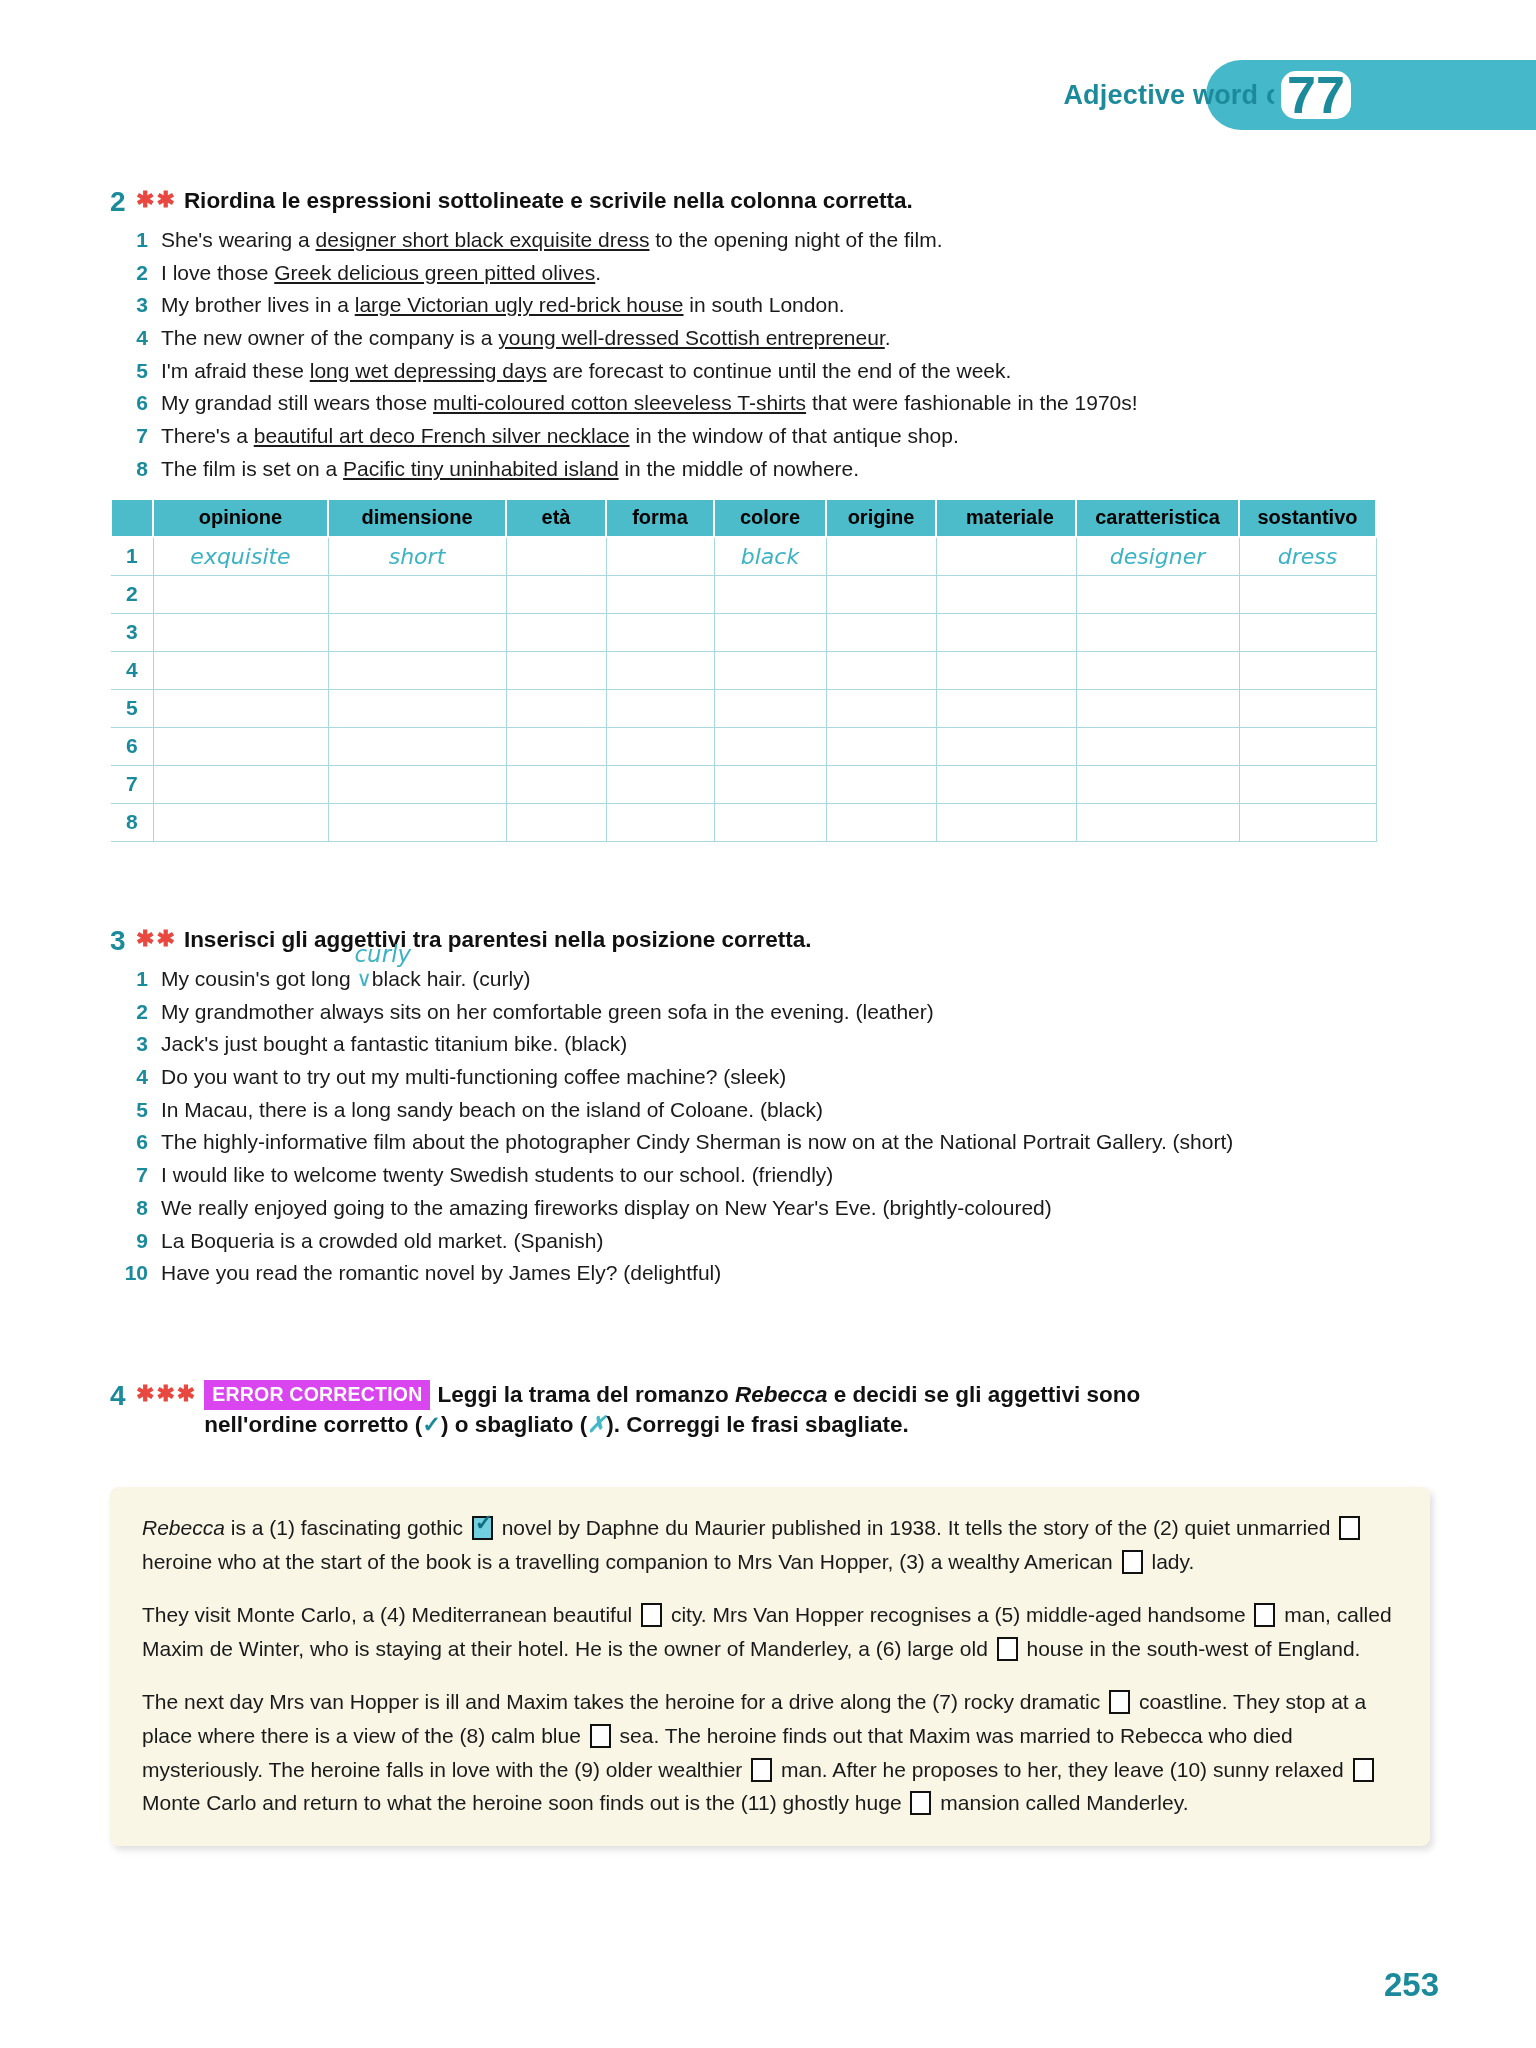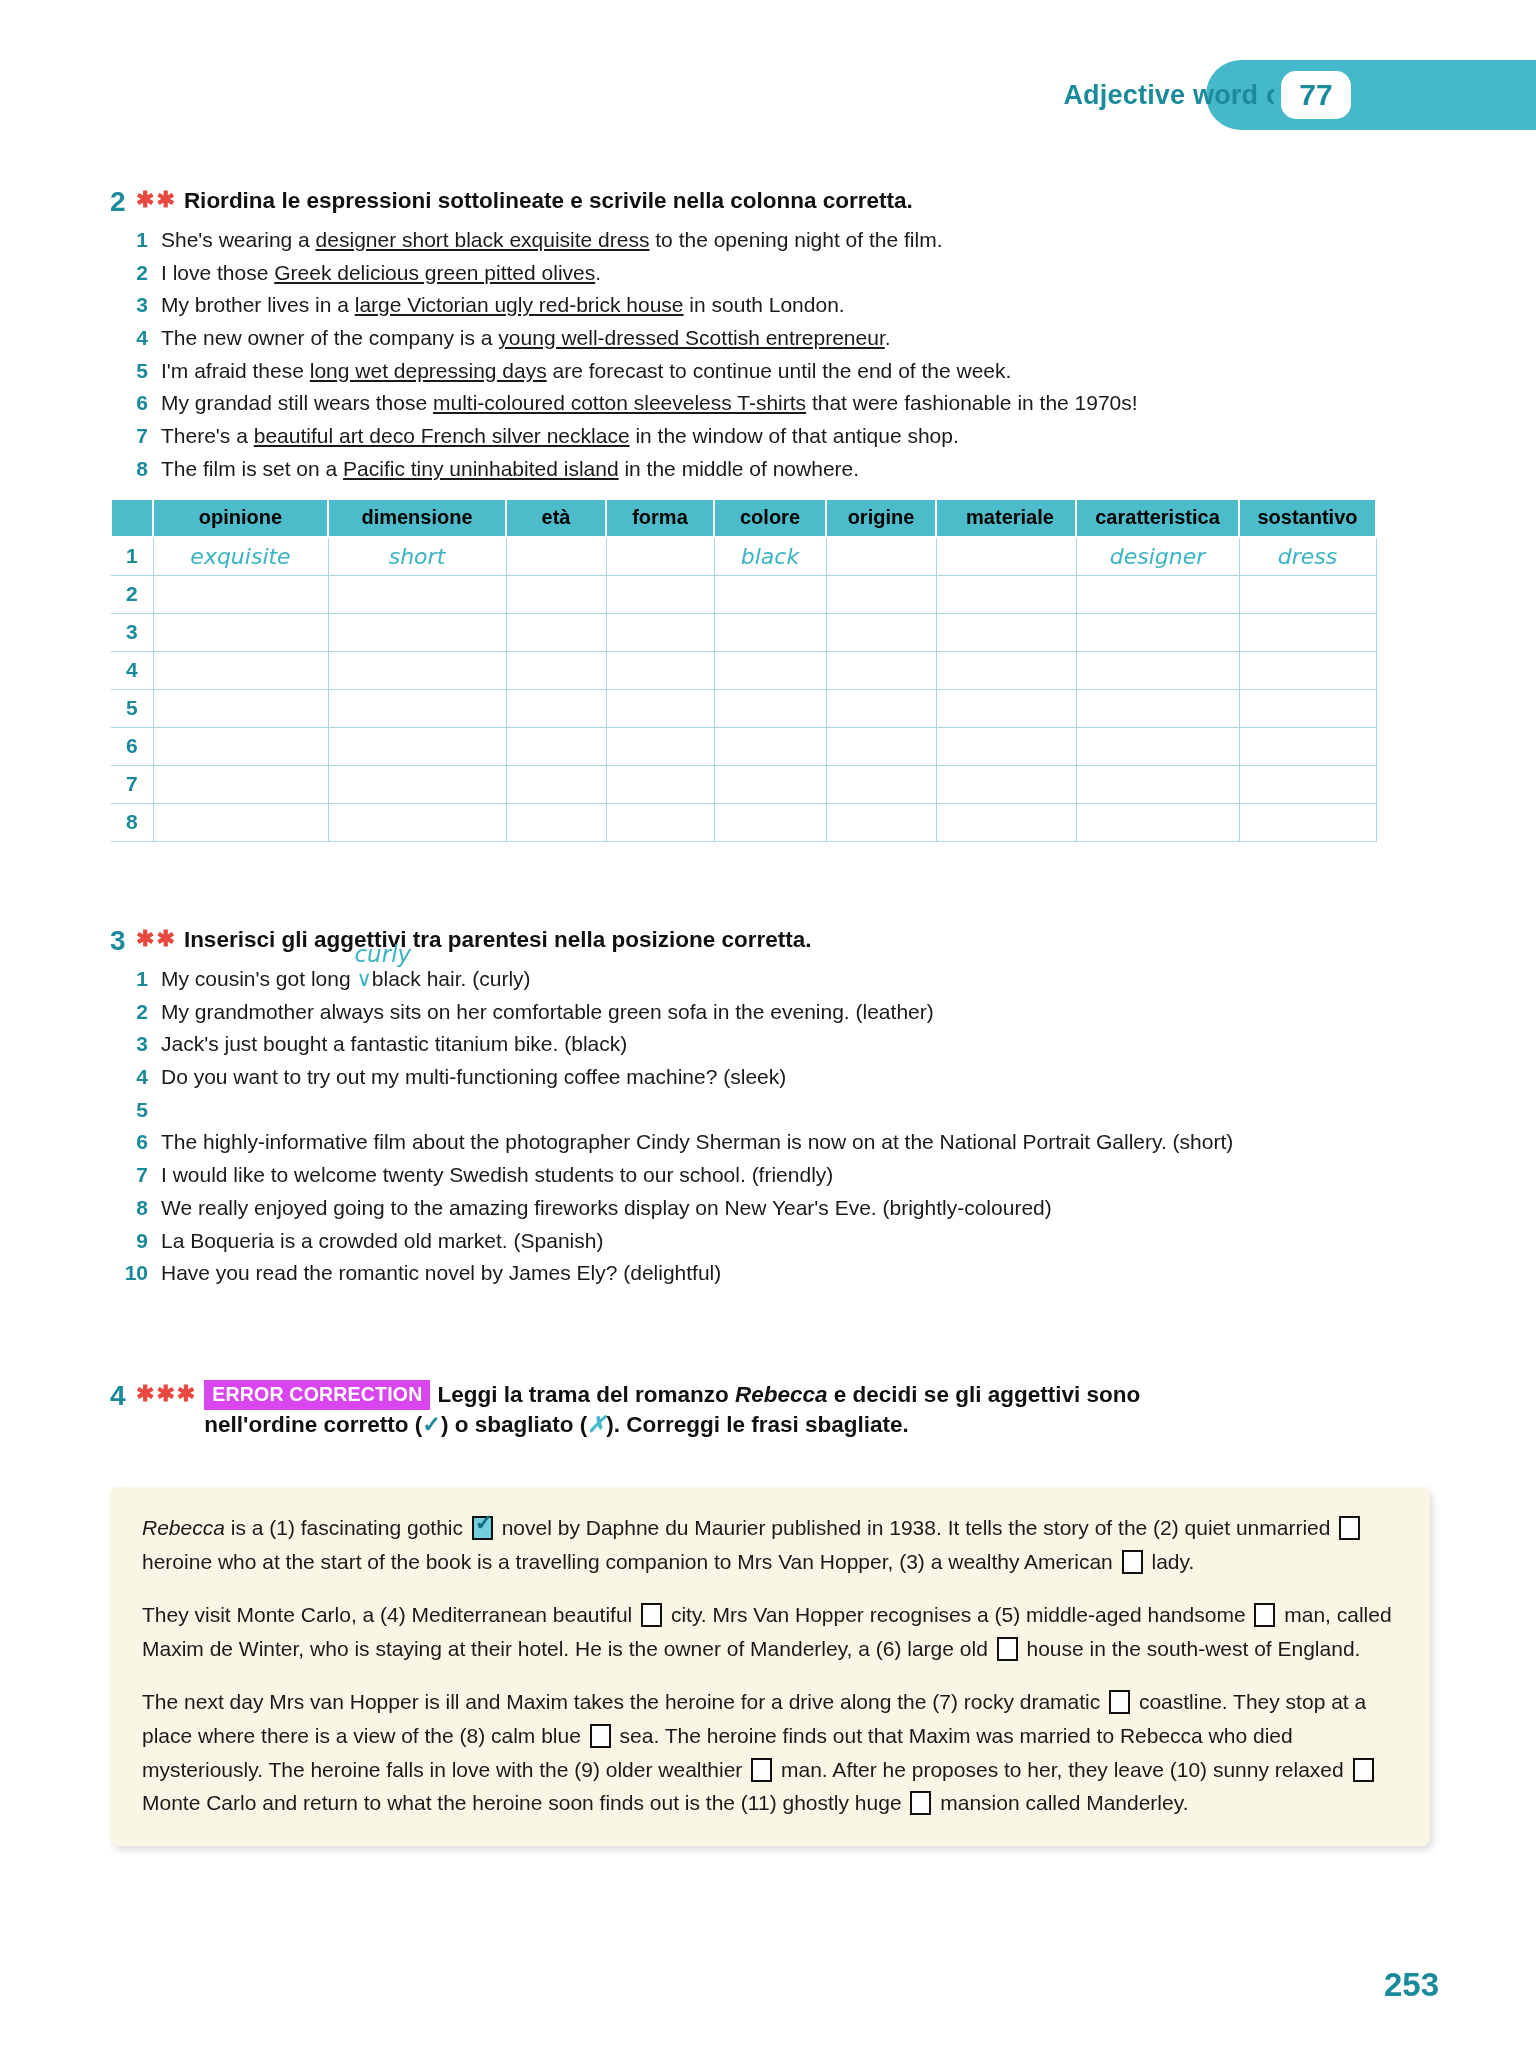--- a/index.html
+++ b/index.html
@@ -27,21 +27,21 @@
     font-size:27px; font-weight:bold; color:#1b8a9b;
     letter-spacing:.2px; white-space:nowrap;
   }
   .unit-badge{
     position:absolute; top:64px; right:178px;
     width:84px; height:62px;
     background:#ffffff;
     border:7px solid #45b8c9;
     border-radius:22px;
     display:flex; align-items:center; justify-content:center;
-    font-size:30px; font-weight:bold; color:#1b8a9b;
+    font-size:52px; font-weight:bold; color:#1b8a9b;
     line-height:1;
   }
 
   
   .exercise { position:absolute; left:110px; width:1320px; }
   .ex-head{
     display:flex; align-items:flex-start;
     font-size:22.5px; font-weight:bold; line-height:1.30;
   }
   .ex-num{
@@ -316,20 +316,21 @@
       <li>
         <span class="n">3</span>
         <span class="t">Jack's just bought a fantastic titanium bike. (black)</span>
       </li>
       <li>
         <span class="n">4</span>
         <span class="t">Do you want to try out my multi-functioning coffee machine? (sleek)</span>
       </li>
       <li>
         <span class="n">5</span>
+        <span class="t">In Macau, there is a long sandy beach on the island of Coloane. (black)</span>
       </li>
       <li>
         <span class="n">6</span>
         <span class="t">The highly-informative film about the photographer Cindy Sherman is now on at the National Portrait Gallery. (short)</span>
       </li>
       <li>
         <span class="n">7</span>
         <span class="t">I would like to welcome twenty Swedish students to our school. (friendly)</span>
       </li>
       <li>

